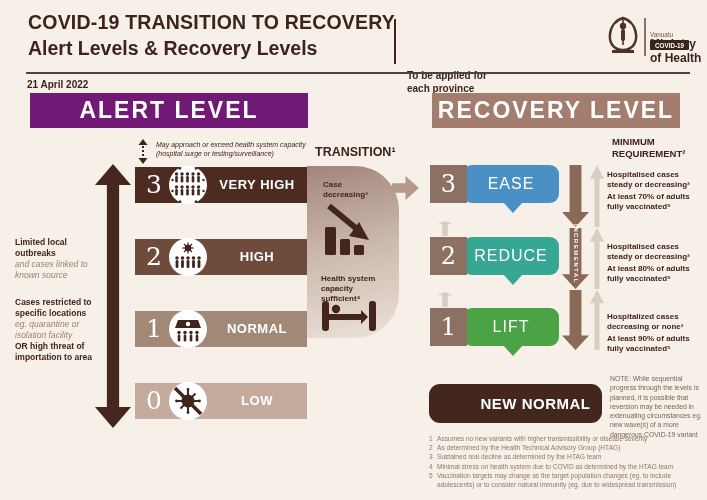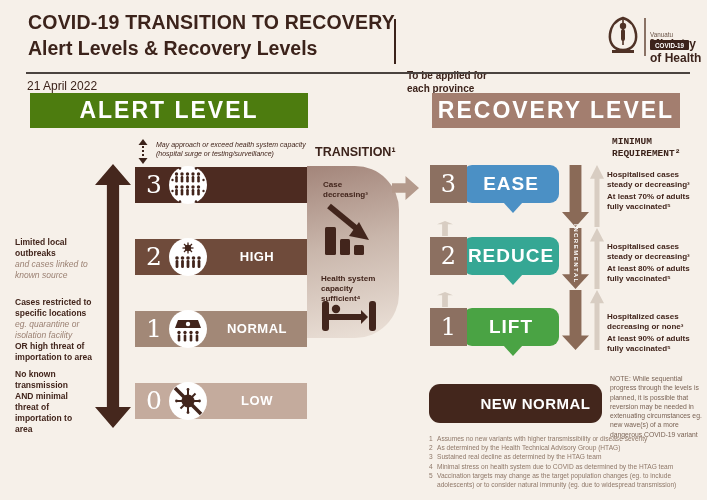--- a/index.html
+++ b/index.html
@@ -6,21 +6,21 @@
   body{background:#f6f0e9;font-family:"Liberation Sans","DejaVu Sans",sans-serif;}
   .canvas{position:relative;width:707px;height:500px;background:#f6f0e9;overflow:hidden;}
   .abs{position:absolute;}
 
   
   .title1{left:28px;top:11px;font-size:19.5px;font-weight:bold;letter-spacing:.2px;color:#3c231b;}
   .title2{left:28px;top:37px;font-size:19.5px;font-weight:bold;color:#3c231b;}
   .vdiv{left:394px;top:19px;width:2px;height:45px;background:#3c231b;}
   .applied{left:407px;top:26px;width:100px;font-size:10px;font-weight:bold;line-height:13px;color:#3c231b;white-space:pre-line;margin-top:43px;}
   .hrule{left:26px;top:72px;width:664px;height:2px;background:#4a433f;}
-  .date{left:27px;top:79px;font-size:12px;font-weight:normal;color:#3c231b;}
+  .date{left:27px;top:79px;font-size:10px;font-weight:bold;color:#3c231b;}
   .logo-div{left:644px;top:18px;width:1.5px;height:38px;background:#8a7265;}
   .logo-org{left:650px;top:37px;font-size:12px;font-weight:bold;color:#3c231b;}
   .logo-gov{left:650px;top:31px;font-size:6.3px;color:#6b5548;}
   .logo-badge{left:650px;top:40px;font-size:6.3px;font-weight:bold;color:#fff;background:#3c231b;padding:1.5px 5px;border-radius:1px;}
 
   
   .sec-head{height:35px;display:flex;align-items:center;justify-content:center;color:#fff;font-size:23px;font-weight:bold;letter-spacing:2px;}
   .alert-head{left:30px;top:93px;width:278px;}
   .rec-head{left:432px;top:93px;width:248px;}
 
@@ -43,21 +43,21 @@
 
   .cap-note{left:156px;top:140px;width:160px;font-size:7px;font-style:italic;color:#42251c;line-height:9px;}
 
   
   .t-title{left:315px;top:145px;font-size:12.5px;font-weight:bold;color:#3c231b;}
   .t-box{left:307px;top:166px;width:92px;height:172px;border-radius:0 44px 44px 0;background:linear-gradient(168deg,#a3857a 0%,#c9b6ab 45%,#e9ded5 95%);}
   .t-lbl{font-size:8px;font-weight:bold;color:#42251c;line-height:10px;}
 
   
   .tab{left:430px;width:37px;height:38px;z-index:2;display:flex;align-items:center;justify-content:center;font-family:"DejaVu Serif",serif;font-size:24px;color:#fff;}
-  .rbox{left:463px;width:96px;height:38px;z-index:1;border-radius:9px;display:flex;align-items:center;justify-content:center;color:#fff;font-size:19px;font-weight:bold;letter-spacing:1px;text-align:right;}
+  .rbox{left:463px;width:96px;height:38px;z-index:1;border-radius:9px;display:flex;align-items:center;justify-content:center;color:#fff;font-size:16px;font-weight:normal;letter-spacing:1px;text-align:right;}
   .tail{left:503px;width:20px;height:11px;clip-path:polygon(0 0,100% 0,50% 100%);}
   .minreq-title{left:612px;top:136px;width:92px;font-size:9.5px;font-weight:bold;color:#3c231b;line-height:12px;white-space:pre-line;}
   .req{left:607px;width:97px;font-size:8px;font-weight:bold;color:#42251c;line-height:10px;}
   .incr{left:562px;top:231px;width:27px;height:46px;display:flex;align-items:center;justify-content:center;writing-mode:vertical-rl;color:#fff;font-size:6px;font-weight:bold;letter-spacing:1.5px;z-index:3;}
   .newnormal{left:429px;top:384px;width:133px;height:39px;border-radius:11px;display:flex;align-items:center;justify-content:center;color:#fff;font-size:15px;font-weight:bold;letter-spacing:.5px;}
   .note{left:610px;top:374px;width:93px;font-size:6.8px;color:#7a6355;line-height:9.3px;}
 
   
   .footnotes{left:429px;top:434px;width:278px;font-size:6.6px;color:#8f7869;line-height:9.2px;}
   .fn{display:flex;}
@@ -85,21 +85,21 @@
     </svg>
   </div>
   <div class="abs logo-div"></div>
   <div class="abs logo-org">Ministry of Health</div>
   <div class="abs logo-gov">Vanuatu Government</div>
   <div class="abs logo-badge">COVID-19</div>
 
   <div class="abs hrule"></div>
   <div class="abs date">21 April 2022</div>
 
-  <div class="abs sec-head alert-head" style="background-color: #4d7c0f;">ALERT LEVEL</div>
+  <div class="abs sec-head alert-head" style="background-color: #701a75;">ALERT LEVEL</div>
 
   <div class="abs" style="left:138px;top:139px;">
     <svg width="10" height="25" viewBox="0 0 10 25">
       <polygon points="5,0 9.5,6 0.5,6" fill="#3c231b"></polygon>
       <line x1="5" y1="7" x2="5" y2="18" stroke="#3c231b" stroke-width="2" stroke-dasharray="2,2"></line>
       <polygon points="5,25 9.5,19 0.5,19" fill="#3c231b"></polygon>
     </svg>
   </div>
   <div class="abs cap-note">
     <span style="display:block;">May approach or exceed health system capacity</span>
@@ -109,23 +109,20 @@
   <div class="abs arrow-dbl-v" style="left: 95px; top: 164px; width: 36px; height: 264px; background-color: rgb(69, 39, 29);"></div>
 
   <div class="abs desc" style="left:15px;top:237px;width:80px;">
     <span class="bold">Limited local outbreaks</span>
     <span class="rest">and cases linked to known source</span>
   </div>
   <div class="abs desc" style="left:15px;top:297px;width:92px;">
     <span class="bold">Cases restricted to specific locations</span>
     <span class="rest">eg. quarantine or isolation facility</span>
     <span class="bold">OR high threat of importation to area</span>
-  </div>
-  <div class="abs desc" style="left:15px;top:369px;width:60px;">
-    <span class="bold">No known transmission AND minimal threat of importation to area</span>
   </div>
 
   <div class="abs bar" style="top: 167px; background-color: rgb(77, 43, 33);">
     <span class="num">3</span>
     <span class="circ">
       <svg width="40" height="40" viewBox="0 0 40 40">
         <circle cx="20" cy="20" r="19" fill="#fff"></circle>
         <g fill="#42251c">
           <g>
               <circle cx="8.5" cy="9" r="1.7"></circle>
@@ -171,20 +168,21 @@
             <circle cx="35.5" cy="15" r="1.2"></circle>
           <circle cx="4.5" cy="26" r="1.2"></circle>
             <circle cx="35.5" cy="26" r="1.2"></circle>
           <circle cx="12" cy="3.5" r="1.2"></circle>
             <circle cx="28" cy="3.5" r="1.2"></circle>
           <circle cx="12" cy="36.5" r="1.2"></circle>
             <circle cx="28" cy="36.5" r="1.2"></circle>
         </g>
       </svg>
     </span>
+    <span class="lbl">VERY HIGH</span>
   </div>
 
   <div class="abs bar" style="top: 239px; background-color: rgb(111, 75, 59);">
     <span class="num">2</span>
     <span class="circ">
       <svg width="40" height="40" viewBox="0 0 40 40">
         <circle cx="20" cy="20" r="19" fill="#fff"></circle>
         <g fill="#42251c" stroke="#42251c">
           <circle cx="20" cy="11" r="3.2" stroke="none"></circle>
           <g stroke-width="1.3">
@@ -299,21 +297,21 @@
         <rect x="1" y="0" width="7" height="30" rx="3"></rect>
         <rect x="48" y="0" width="7" height="30" rx="3"></rect>
         <rect x="8" y="13" width="32" height="6"></rect>
         <polygon points="40,9 47,16 40,23"></polygon>
         <circle cx="15" cy="8" r="4.2"></circle>
       </g>
     </svg>
   </div>
 
   <div class="abs sec-head rec-head" style="background-color: rgb(163, 126, 111);">RECOVERY LEVEL</div>
-  <div class="abs minreq-title" style="white-space: pre-line; font-family: Liberation Mono, monospace;">MINIMUM
+  <div class="abs minreq-title" style="white-space: pre-line;">MINIMUM
 REQUIREMENT²</div>
 
   <div class="abs tab" style="top: 165px; background-color: rgb(140, 112, 97);">3</div>
   <div class="abs rbox" style="top: 165px; background-color: rgb(75, 144, 197);">EASE</div>
   <div class="abs tail" style="top: 202px; background-color: rgb(75, 144, 197);"></div>
 
   <div class="abs arrow-up" style="left: 437px; top: 221px; width: 16px; height: 15px; background-color: rgb(216, 205, 194);"></div>
   <div class="abs tab" style="top: 237px; background-color: rgb(140, 112, 97);">2</div>
   <div class="abs rbox" style="top: 237px; background-color: rgb(53, 167, 148);">REDUCE</div>
   <div class="abs tail" style="top: 274px; background-color: rgb(53, 167, 148);"></div>

